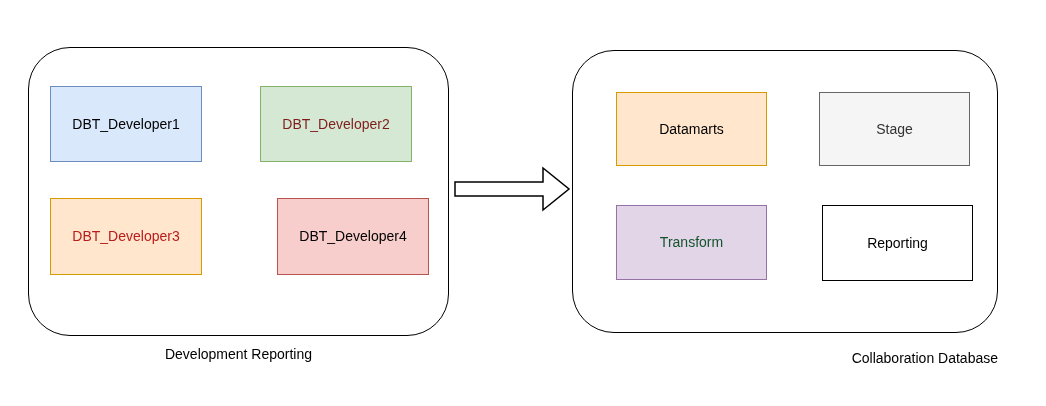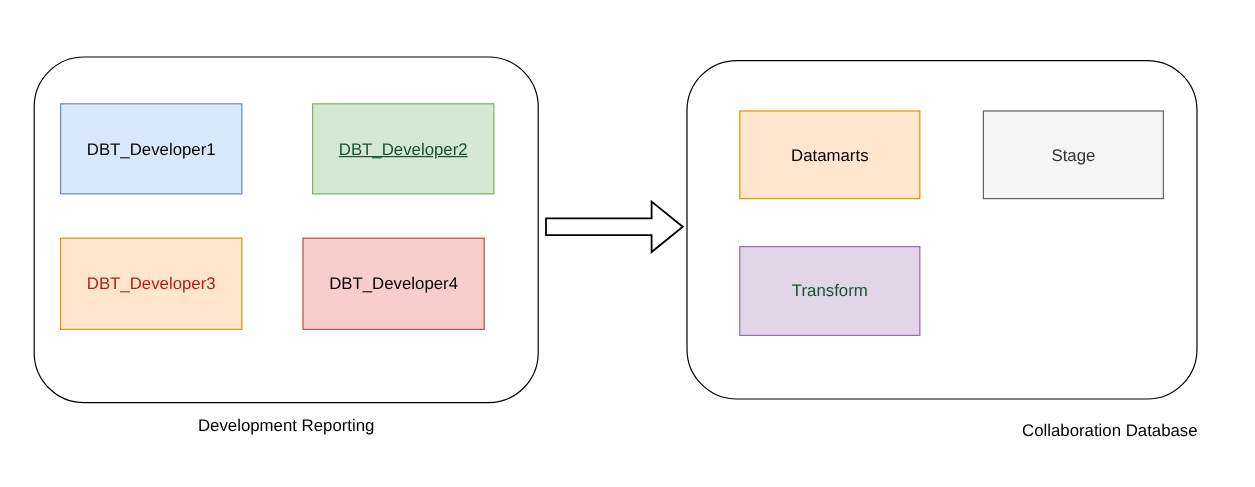--- a/index.html
+++ b/index.html
@@ -38,21 +38,21 @@
     align-items: center;
     justify-content: center;
     font-size: 14px;
     color: #000000;
     text-align: center;
     line-height: 1.2;
   }
   .node-d1 { left: 50px;  top: 86px;  width: 152px; height: 76px; }
   .node-d2 { left: 260px; top: 86px;  width: 152px; height: 76px; }
   .node-d3 { left: 50px;  top: 198px; width: 152px; height: 77px; }
-  .node-d4 { left: 252px; top: 198px; width: 152px; height: 77px; }
+  .node-d4 { left: 277px; top: 198px; width: 152px; height: 77px; }
   .node-datamarts { left: 616px; top: 92px;  width: 151px; height: 74px; }
   .node-stage     { left: 819px; top: 92px;  width: 151px; height: 74px; }
   .node-transform { left: 616px; top: 205px; width: 151px; height: 75px; }
   .node-reporting { left: 822px; top: 205px; width: 151px; height: 76px; }
   .group-label {
     position: absolute;
     font-size: 14px;
     color: #000000;
     text-align: center;
   }
@@ -70,36 +70,37 @@
 </style>
 </head>
 <body>
 
 <div class="canvas">
 
   <div class="group-container dev-container"></div>
 
   <div class="node node-d1" style="background-color: rgb(218, 232, 252); border-color: rgb(108, 142, 191); color: rgb(0, 0, 0);">DBT_Developer1</div>
 
-  <div class="node node-d2" style="background-color: rgb(213, 232, 212); border-color: rgb(130, 179, 102); color: #14532d; text-decoration: underline;">DBT_Developer2</div>
+  <div class="node node-d2" style="background-color: rgb(213, 232, 212); border-color: rgb(130, 179, 102); color: #7f1d1d;">DBT_Developer2</div>
 
   <div class="node node-d3" style="background-color: rgb(255, 230, 204); border-color: rgb(215, 155, 0); color: #b91c1c;">DBT_Developer3</div>
 
   <div class="node node-d4" style="background-color: rgb(248, 206, 204); border-color: rgb(184, 84, 80); color: rgb(0, 0, 0);">DBT_Developer4</div>
 
   <div class="group-label dev-label">Development Reporting</div>
 
   <svg class="flow-arrow" viewBox="0 0 120 50">
     <polygon points="3,18 91,18 91,4 117,25 91,46 91,32 3,32" stroke-width="1.5" stroke-linejoin="miter" style="fill: rgb(255, 255, 255); stroke: rgb(0, 0, 0);"></polygon>
   </svg>
 
   <div class="group-container collab-container"></div>
 
   <div class="node node-datamarts" style="background-color: rgb(255, 230, 204); border-color: rgb(215, 155, 0); color: rgb(0, 0, 0);">Datamarts</div>
 
   <div class="node node-stage" style="background-color: rgb(245, 245, 245); border-color: rgb(102, 102, 102); color: rgb(51, 51, 51);">Stage</div>
 
   <div class="node node-transform" style="background-color: rgb(225, 213, 231); border-color: rgb(150, 115, 166); color: #14532d;">Transform</div>
 
+  <div class="node node-reporting" style="background-color: rgb(255, 255, 255); border-color: rgb(0, 0, 0); color: rgb(0, 0, 0);">Reporting</div>
 
   <div class="group-label collab-label">Collaboration Database</div>
 
 </div>
 
 </body></html>

